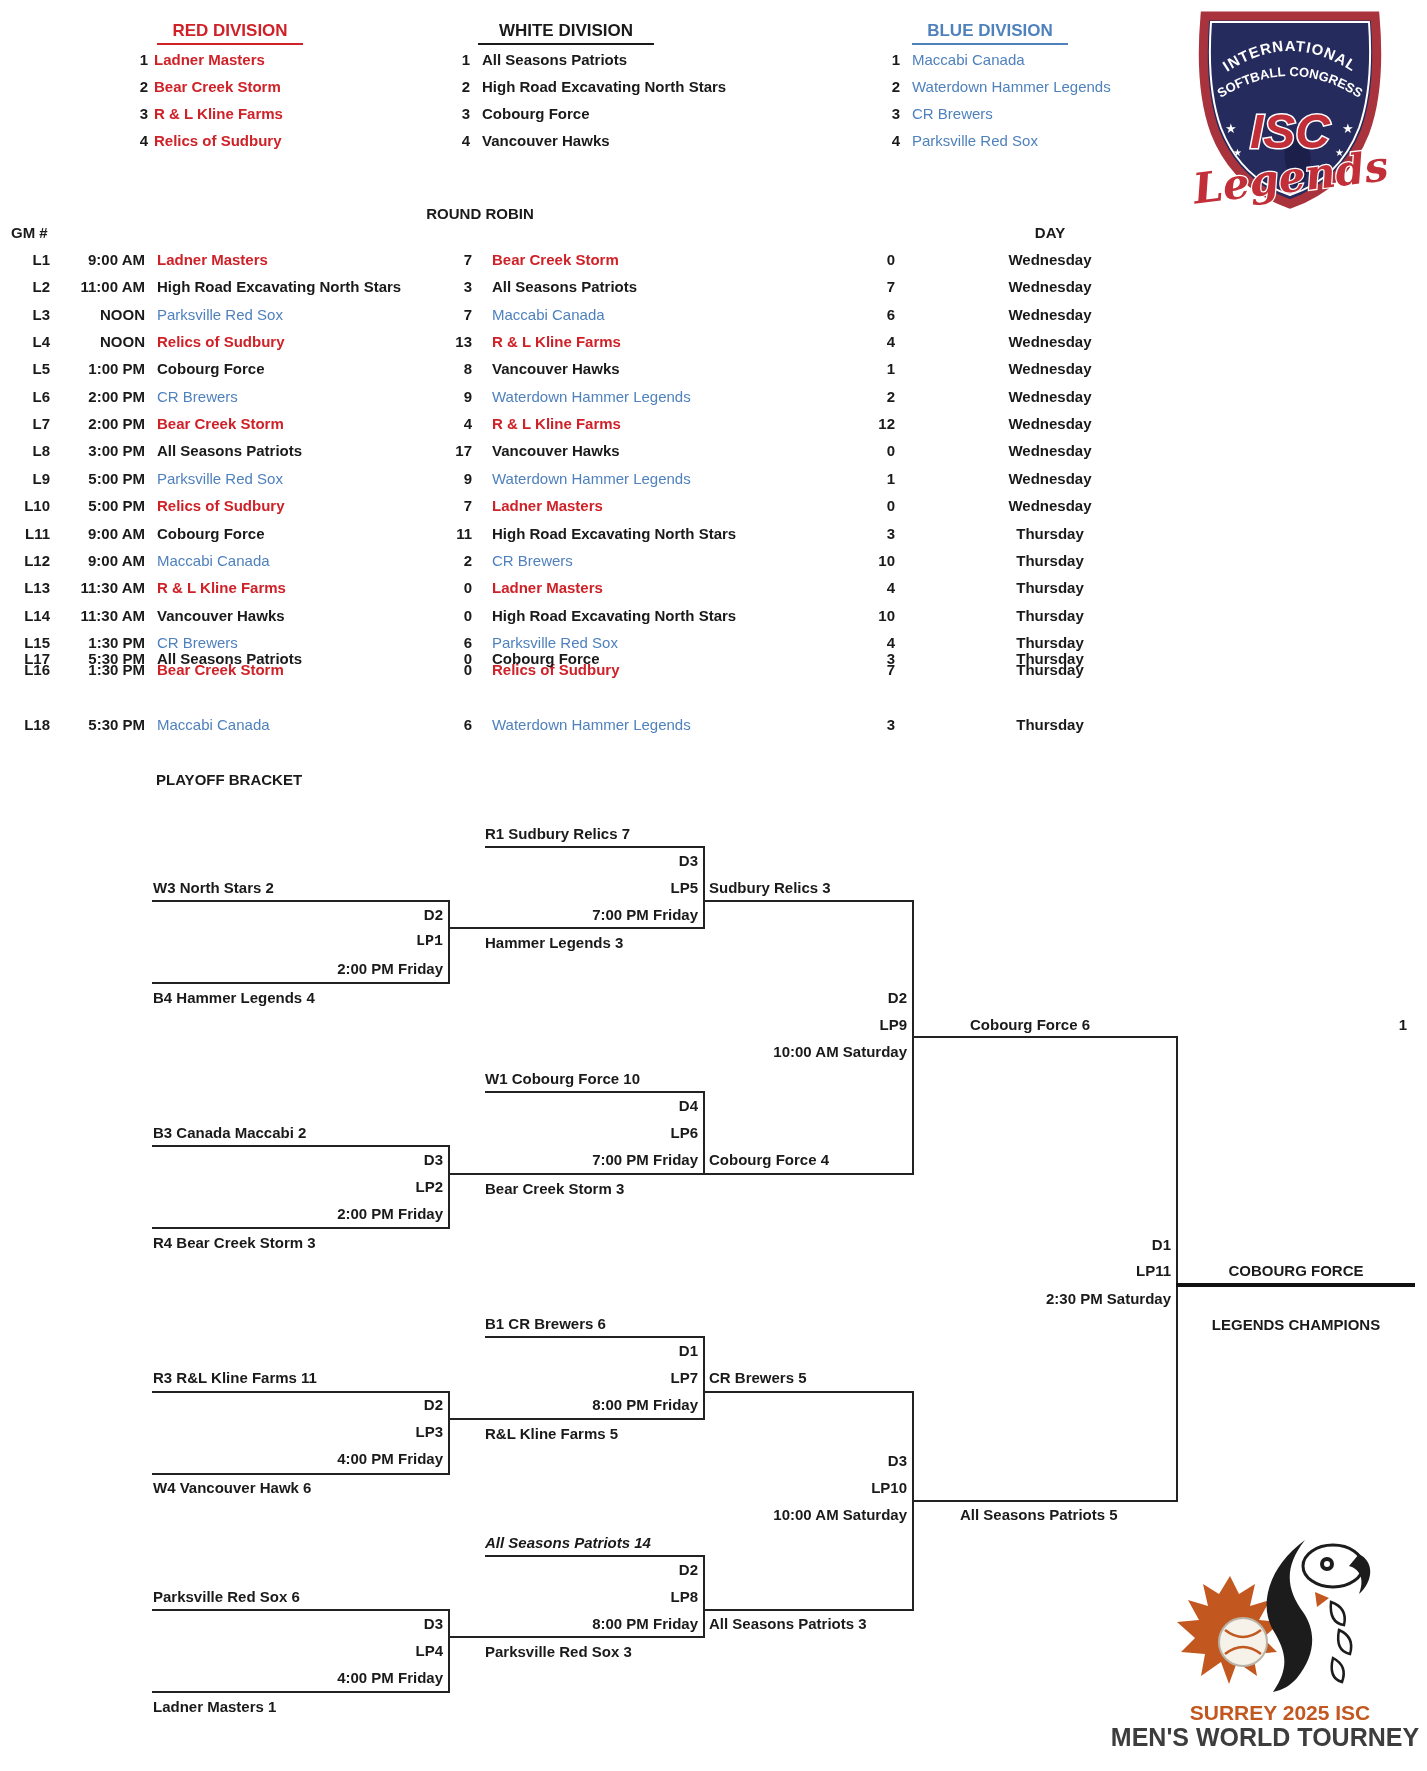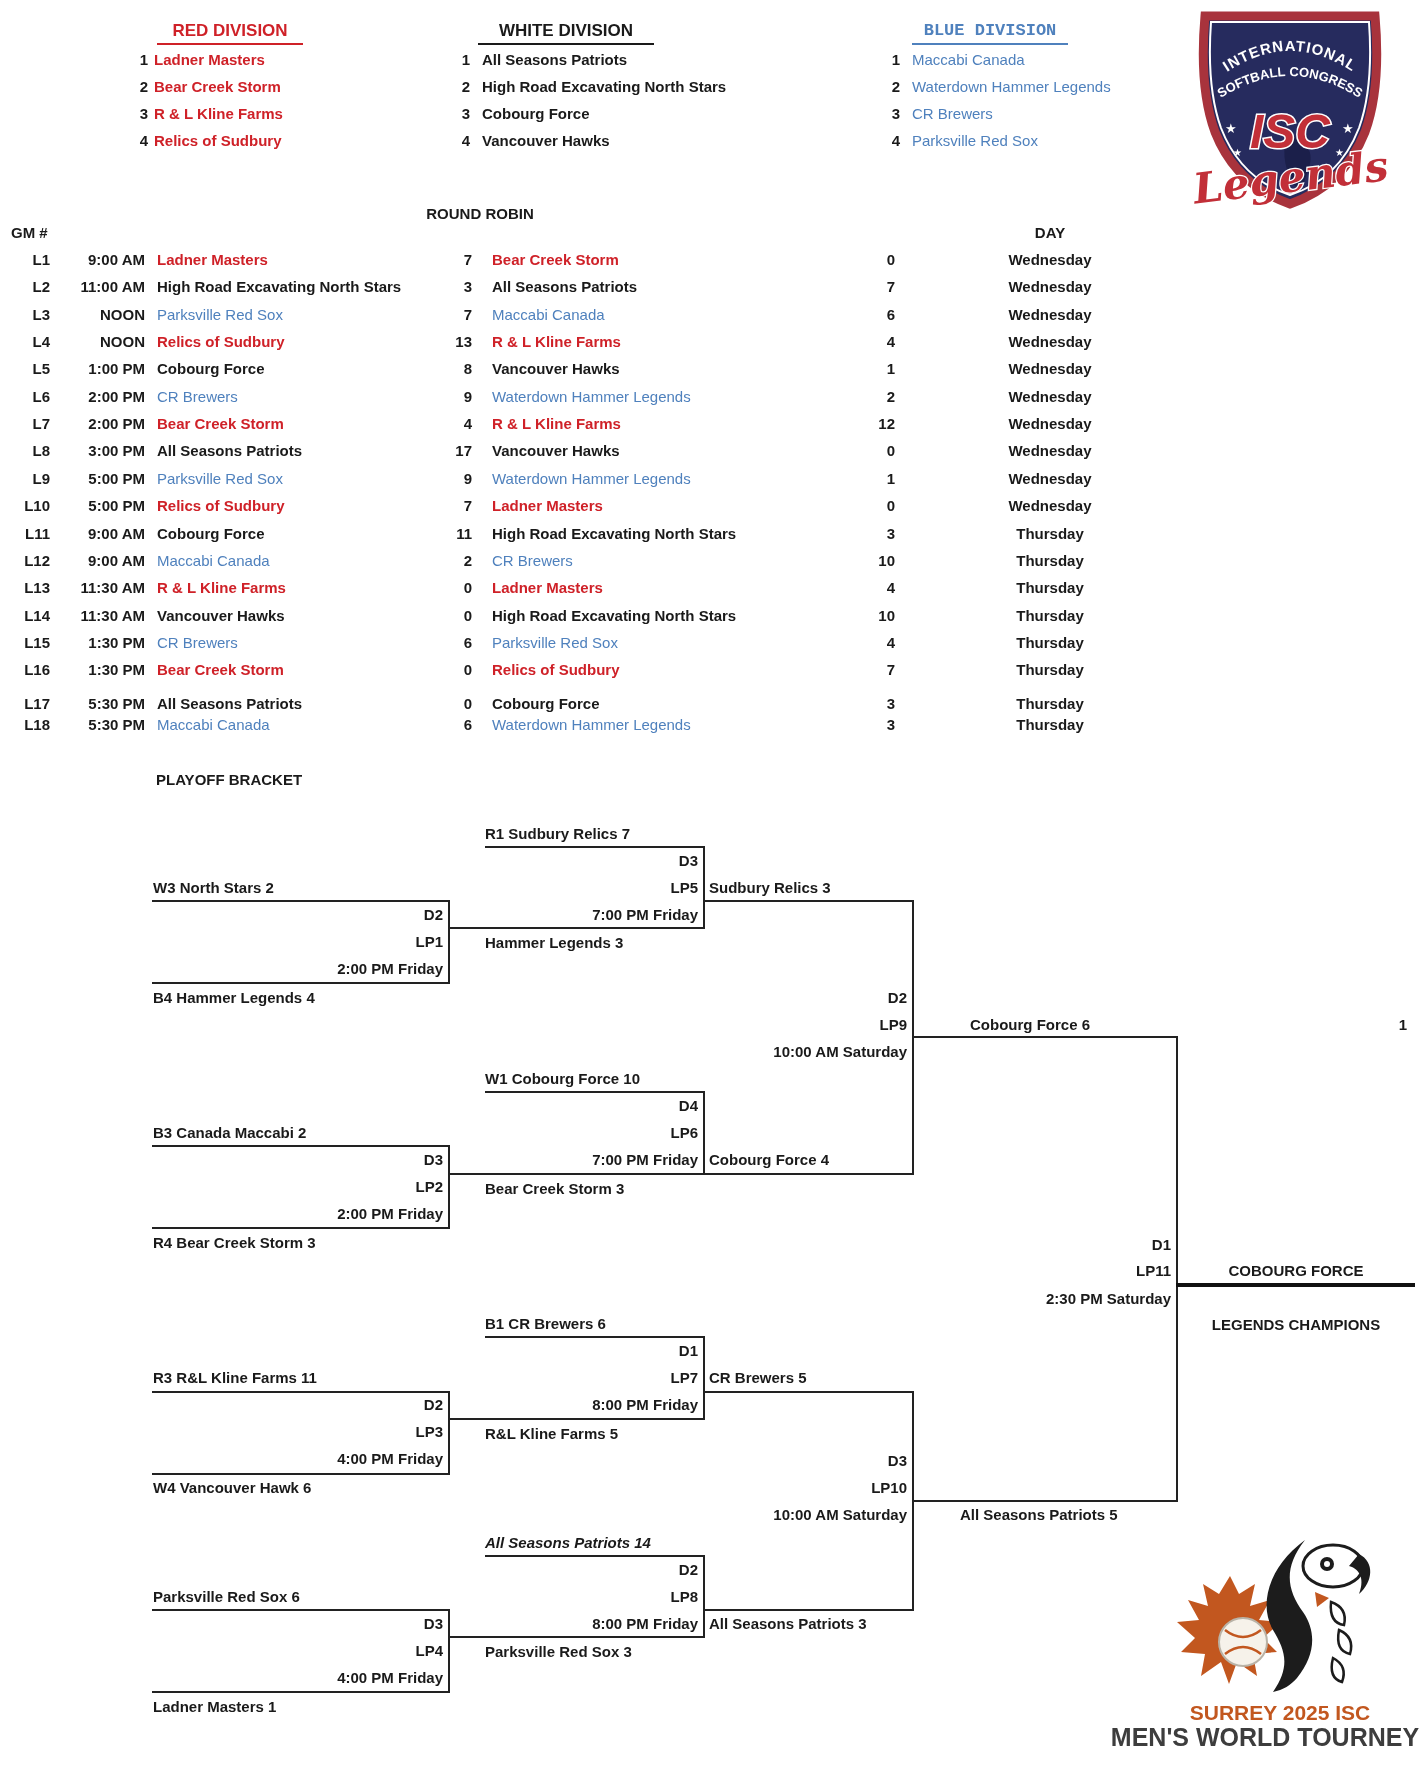--- a/index.html
+++ b/index.html
@@ -35,21 +35,21 @@
   .rr.c-red .team{color:#cf2128;}
   .rr.c-blue .team{color:#4f81bd;font-weight:normal;}
 </style>
 </head>
 <body>
 
 <div class="canvas">
 
   <div class="t hdr tc" style="left:157px;top:20px;width:146px;color:#cf2128;">RED DIVISION</div>
   <div class="t hdr tc" style="left:478px;top:20px;width:176px;color:#1a1a1a;">WHITE DIVISION</div>
-  <div class="t hdr tc" style="left:912px;top:20px;width:156px;color:#4f81bd;font-family:Liberation Mono, monospace;">BLUE DIVISION</div>
+  <div class="t hdr tc" style="left:912px;top:20px;width:156px;color:#4f81bd;">BLUE DIVISION</div>
 
     <div class="drow" style="top: 50px;">
       <div class="num" style="left:100px;width:48px;">1</div>
       <div class="name dn-red" style="left:154px;">Ladner Masters</div>
     </div>
 
     <div class="drow" style="top: 77px;">
       <div class="num" style="left:100px;width:48px;">2</div>
       <div class="name dn-red" style="left:154px;">Bear Creek Storm</div>
     </div>
@@ -283,21 +283,21 @@
     <div class="rr c-red" style="top: 660.25px;">
       <div class="gm">L16</div>
       <div class="time">1:30 PM</div>
       <div class="home team">Bear Creek Storm</div>
       <div class="hs">0</div>
       <div class="away team">Relics of Sudbury</div>
       <div class="as">7</div>
       <div class="day">Thursday</div>
     </div>
 
-    <div class="rr c-black" style="top: 694px;">
+    <div class="rr c-black" style="top: 649px;">
       <div class="gm">L17</div>
       <div class="time">5:30 PM</div>
       <div class="home team">All Seasons Patriots</div>
       <div class="hs">0</div>
       <div class="away team">Cobourg Force</div>
       <div class="as">3</div>
       <div class="day">Thursday</div>
     </div>
 
     <div class="rr c-blue" style="top: 714.95px;">
@@ -350,21 +350,21 @@
 
   <div class="t" style="left:485px;top:824px;">R1 Sudbury Relics 7</div>
   <div class="t tr" style="left:598px;top:851px;width:100px;">D3</div>
   <div class="t tr" style="left:598px;top:878px;width:100px;">LP5</div>
   <div class="t" style="left:709px;top:878px;">Sudbury Relics 3</div>
   <div class="t tr" style="left:558px;top:905px;width:140px;">7:00 PM Friday</div>
   <div class="t" style="left:485px;top:933px;">Hammer Legends 3</div>
 
   <div class="t" style="left:153px;top:878px;">W3 North Stars 2</div>
   <div class="t tr" style="left:343px;top:905px;width:100px;">D2</div>
-  <div class="t tr" style="left:343px;top:932px;width:100px;">LP1</div>
+  <div class="t tr" style="left:343px;top:932px;width:100px;font-family:Liberation Mono, monospace;">LP1</div>
   <div class="t tr" style="left:303px;top:959px;width:140px;">2:00 PM Friday</div>
   <div class="t" style="left:153px;top:988px;">B4 Hammer Legends 4</div>
 
   <div class="t tr" style="left:807px;top:988px;width:100px;">D2</div>
   <div class="t tr" style="left:807px;top:1015px;width:100px;">LP9</div>
   <div class="t" style="left:970px;top:1015px;">Cobourg Force 6</div>
   <div class="t tr" style="left:757px;top:1042px;width:150px;">10:00 AM Saturday</div>
 
   <div class="t tr" style="left:1357px;top:1015px;width:50px;">1</div>
 

